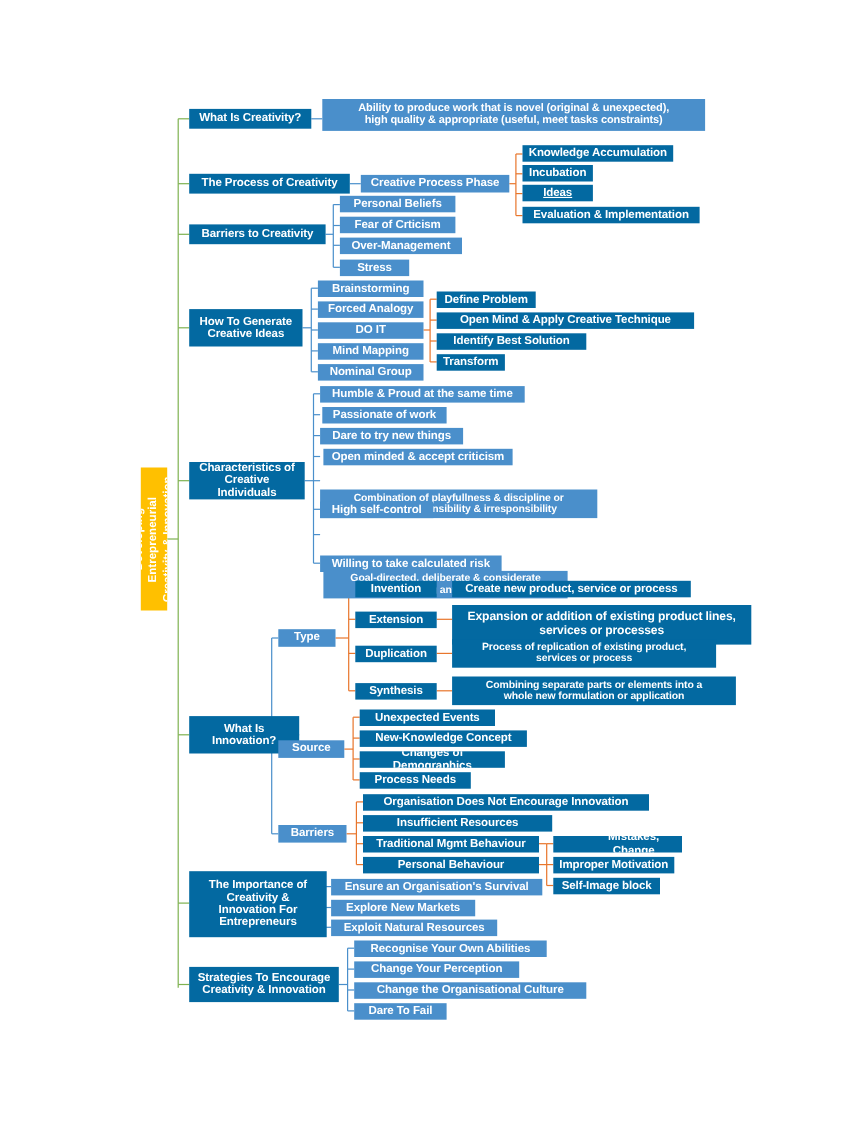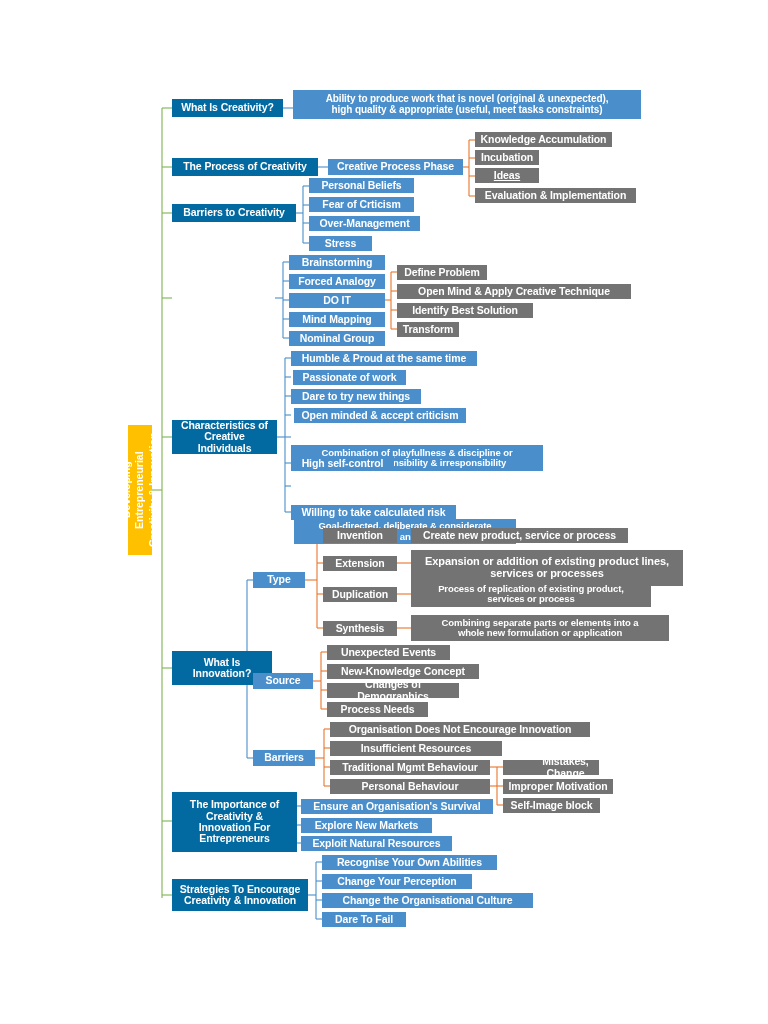--- a/index.html
+++ b/index.html
@@ -39,21 +39,21 @@
     color: #ffffff;
     font-weight: bold;
     font-size: 10.5px;
     writing-mode: vertical-rl;
     transform: rotate(180deg);
     line-height: 1.25;
     letter-spacing: 0px;
   }
   .green  { background: #0369a1; font-size: 10.5px; font-weight: bold; }
   .blue   { background: #4A8FCB; font-size: 10.5px; font-weight: bold; }
-  .orange { background: #737373; font-size: 10.5px; font-weight: bold; }
+  .orange { background: #0369a1; font-size: 10.5px; font-weight: bold; }
   svg.links {
     position: absolute;
     left: 0; top: 0;
     width: 768px;
     height: 1024px;
     pointer-events: none;
   }
   svg.links path { fill: none; stroke-width: 1.1px; }
   .lnk-green  { stroke: #7FB251; }
   .lnk-blue   { stroke: #4A8FCB; }
@@ -184,20 +184,22 @@
   <div class="node orange" style="left:475px; top:150px; width:64px; height:15px;">Incubation</div>
   <div class="node orange" style="left:475px; top:168px; width:64px; height:15px;text-decoration:underline;">Ideas</div>
   <div class="node orange" style="left:475px; top:188px; width:161px; height:15px;">Evaluation &amp; Implementation</div>
 
   <div class="node green" style="left:172px; top:204px; width:124px; height:18px;">Barriers to Creativity</div>
   <div class="node blue" style="left:309px; top:178px; width:105px; height:15px;">Personal Beliefs</div>
   <div class="node blue" style="left:309px; top:197px; width:105px; height:15px;">Fear of Crticism</div>
   <div class="node blue" style="left:309px; top:216px; width:111px; height:15px;">Over-Management</div>
   <div class="node blue" style="left:309px; top:236px; width:63px; height:15px;">Stress</div>
 
+  <div class="node green" style="left:172px; top:281px; width:103px; height:34px;">How To Generate
+Creative Ideas</div>
   <div class="node blue" style="left:289px; top:255px; width:96px; height:15px;">Brainstorming</div>
   <div class="node blue" style="left:289px; top:274px; width:96px; height:15px;">Forced Analogy</div>
   <div class="node blue" style="left:289px; top:293px; width:96px; height:15px;">DO IT</div>
   <div class="node blue" style="left:289px; top:312px; width:96px; height:15px;">Mind Mapping</div>
   <div class="node blue" style="left:289px; top:331px; width:96px; height:15px;">Nominal Group</div>
   <div class="node orange" style="left:397px; top:265px; width:90px; height:15px;">Define Problem</div>
   <div class="node orange" style="left:397px; top:284px; width:234px; height:15px;">Open Mind &amp; Apply Creative Technique</div>
   <div class="node orange" style="left:397px; top:303px; width:136px; height:15px;">Identify Best Solution</div>
   <div class="node orange" style="left:397px; top:322px; width:62px; height:15px;">Transform</div>
 
@@ -234,21 +236,21 @@
   <div class="node orange" style="left:327px; top:645px; width:123px; height:15px;">Unexpected Events</div>
   <div class="node orange" style="left:327px; top:664px; width:152px; height:15px;">New-Knowledge Concept</div>
   <div class="node orange" style="left:327px; top:683px; width:132px; height:15px;">Changes of Demographics</div>
   <div class="node orange" style="left:327px; top:702px; width:101px; height:15px;">Process Needs</div>
 
   <div class="node blue" style="left:253px; top:750px; width:62px; height:16px;">Barriers</div>
   <div class="node orange" style="left:330px; top:722px; width:260px; height:15px;">Organisation Does Not Encourage Innovation</div>
   <div class="node orange" style="left:330px; top:741px; width:172px; height:15px;">Insufficient Resources</div>
   <div class="node orange" style="left:330px; top:760px; width:160px; height:15px;">Traditional Mgmt Behaviour</div>
   <div class="node orange" style="left:330px; top:779px; width:160px; height:15px;">Personal Behaviour</div>
-  <div class="node orange" style="left:503px; top:760px; width:96px; height:15px;padding-left:33px;">Mistakes, Change</div>
+  <div class="node orange" style="left:503px; top:760px; width:117px; height:15px;padding-left:33px;">Mistakes, Change</div>
   <div class="node orange" style="left:503px; top:779px; width:110px; height:15px;">Improper Motivation</div>
   <div class="node orange" style="left:503px; top:798px; width:97px; height:15px;">Self-Image block</div>
 
   <div class="node green" style="left:172px; top:792px; width:125px; height:60px;">The Importance of
 Creativity &amp;
 Innovation For
 Entrepreneurs</div>
   <div class="node blue" style="left:301px; top:799px; width:192px; height:15px;">Ensure an Organisation's Survival</div>
   <div class="node blue" style="left:301px; top:818px; width:131px; height:15px;">Explore New Markets</div>
   <div class="node blue" style="left:301px; top:836px; width:151px; height:15px;">Exploit Natural Resources</div>

